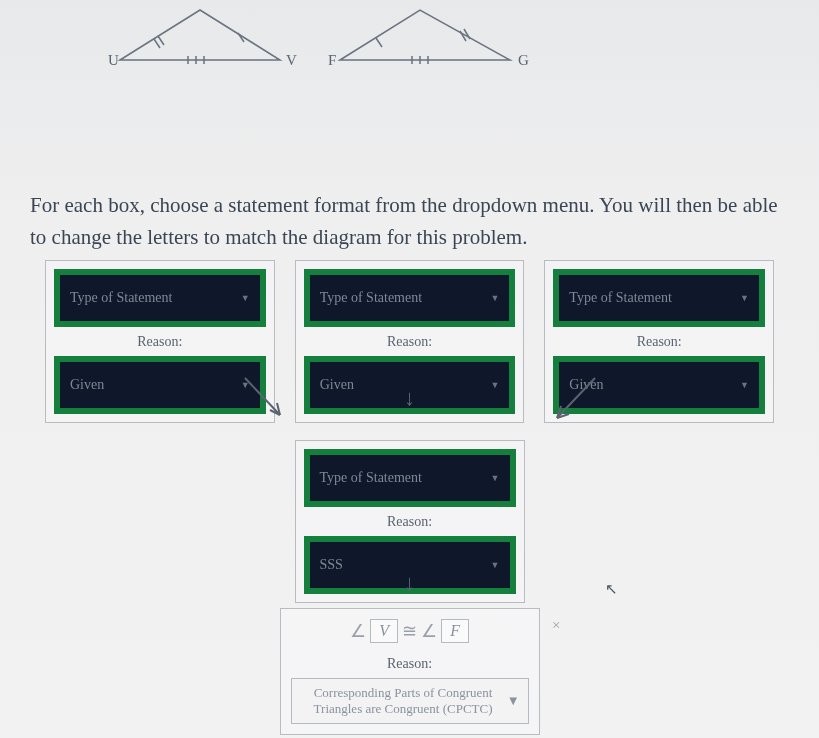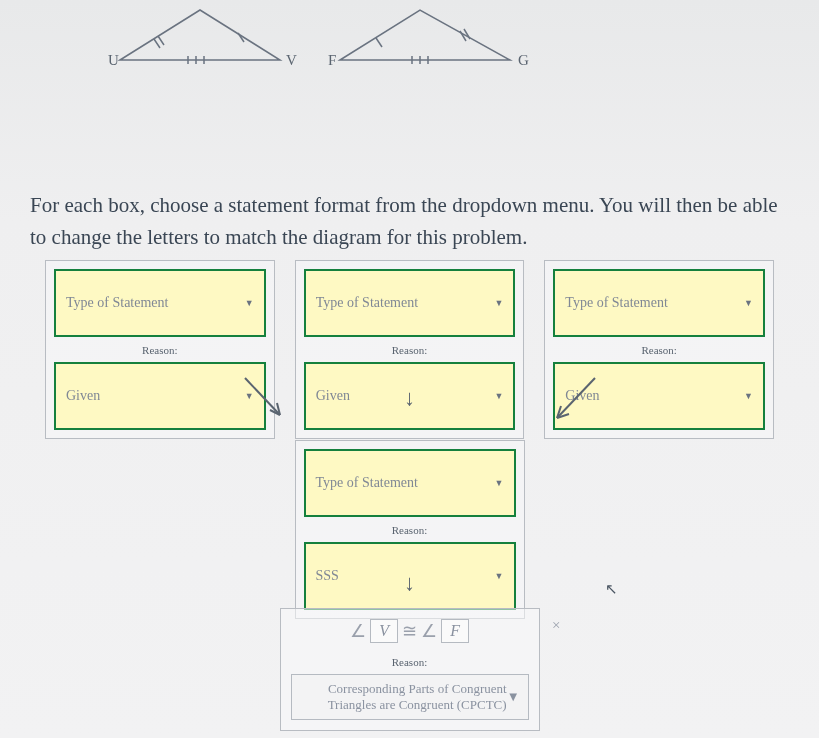--- a/index.html
+++ b/index.html
@@ -46,38 +46,38 @@
     .proof-box-center {
       position: absolute;
       left: 50%;
       transform: translateX(-50%);
       width: 230px;
       border: 1px solid #b8bcc2;
       background: rgba(248,248,249,0.5);
       padding: 8px;
     }
     .dropdown {
-      border: 2px solid #15803d;
-      background: #fef9c3;
-      padding: 24px 10px;
+      border: 6px solid #15803d;
+      background: #0f172a;
+      padding: 15px 10px;
       font-size: 14px;
       color: #808895;
       display: flex;
       justify-content: space-between;
       align-items: center;
       cursor: pointer;
       font-family: Georgia, serif;
     }
     .dropdown .caret {
       font-size: 9px;
       color: #6a7380;
     }
     .reason-label {
       text-align: center;
-      font-size: 11px;
+      font-size: 14px;
       color: #5a6470;
       padding: 7px 0 6px;
     }
     .arrow-down {
       text-align: center;
       font-size: 22px;
       color: #5a6470;
       padding: 10px 0;
     }
     .arrow-svg {
@@ -124,21 +124,21 @@
       right: -22px;
       font-size: 15px;
       color: #9aa0ac;
     }
     .final-reason {
       border: 1px solid #b5bac1;
       background: #f3f3f4;
       padding: 6px 8px;
       font-size: 13px;
       color: #8a92a0;
-      text-align: right;
+      text-align: center;
       display: flex;
       justify-content: space-between;
       align-items: center;
     }
     .cursor-arrow {
       position: absolute;
       top: 580px;
       left: 605px;
       font-size: 15px;
       color: #4a5562;

